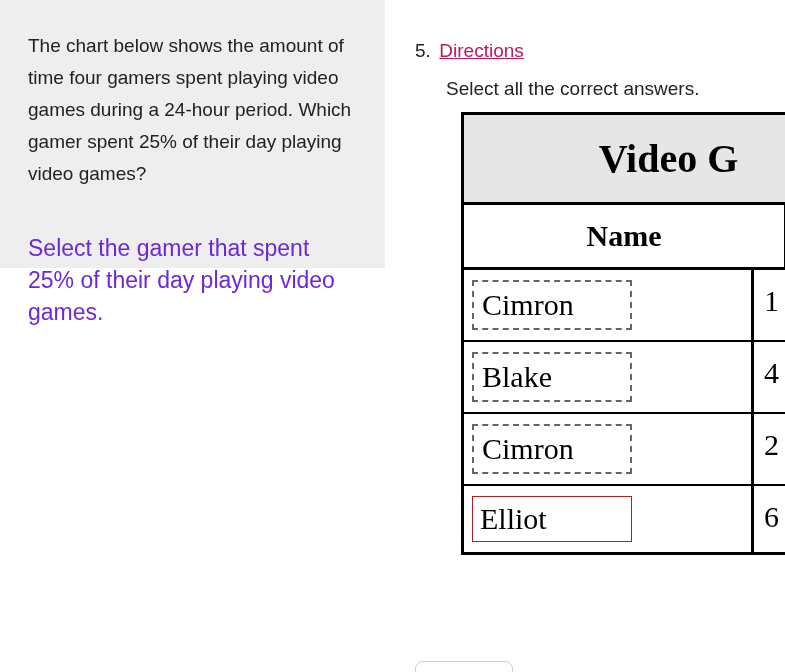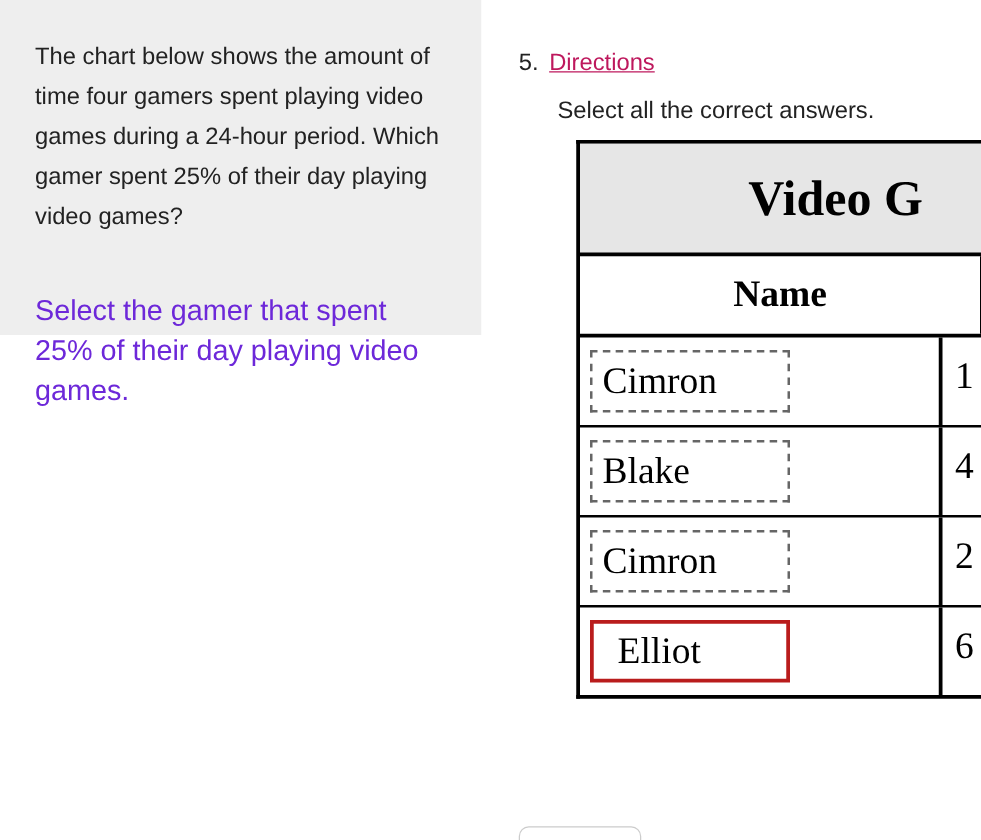--- a/index.html
+++ b/index.html
@@ -132,22 +132,22 @@
     }
     .name-box {
       border: 2px dashed #666666;
       font-family: "Times New Roman", Times, serif;
       font-size: 30px;
       padding: 6px 8px;
       width: 160px;
       cursor: pointer;
     }
     .name-box.selected {
-      border: 3px solid #b91c1c;
-      padding: 5px 19px;
+      border: 1px solid #b91c1c;
+      padding: 5px 7px;
     }
     .bottom-pill {
       position: absolute;
       left: 415px;
       top: 661px;
       width: 98px;
       height: 40px;
       border: 1px solid #cccccc;
       border-radius: 8px;
       background: #ffffff;

